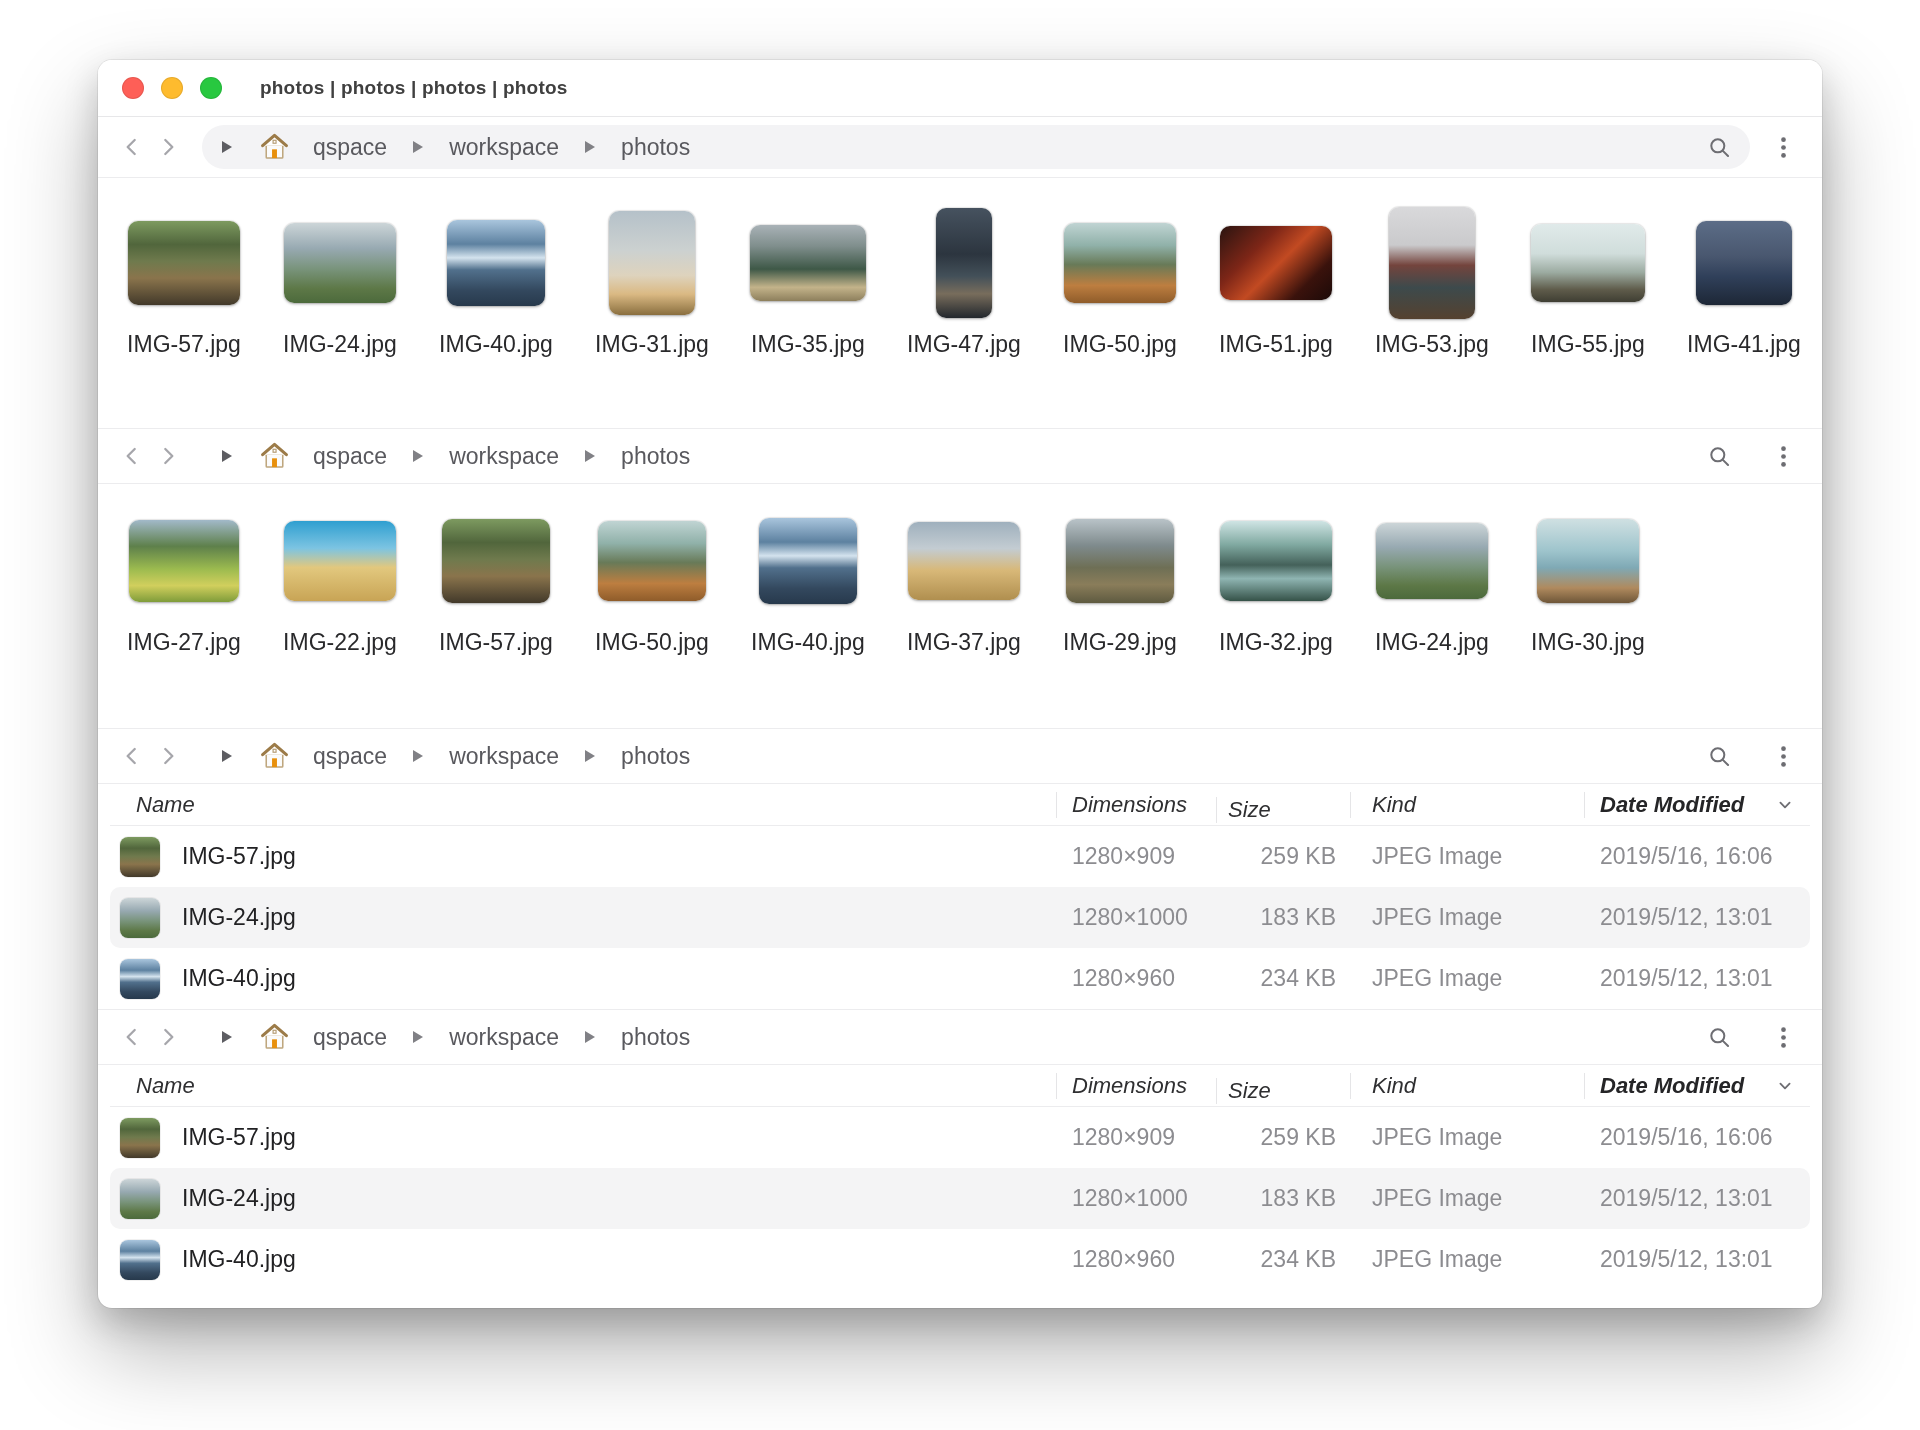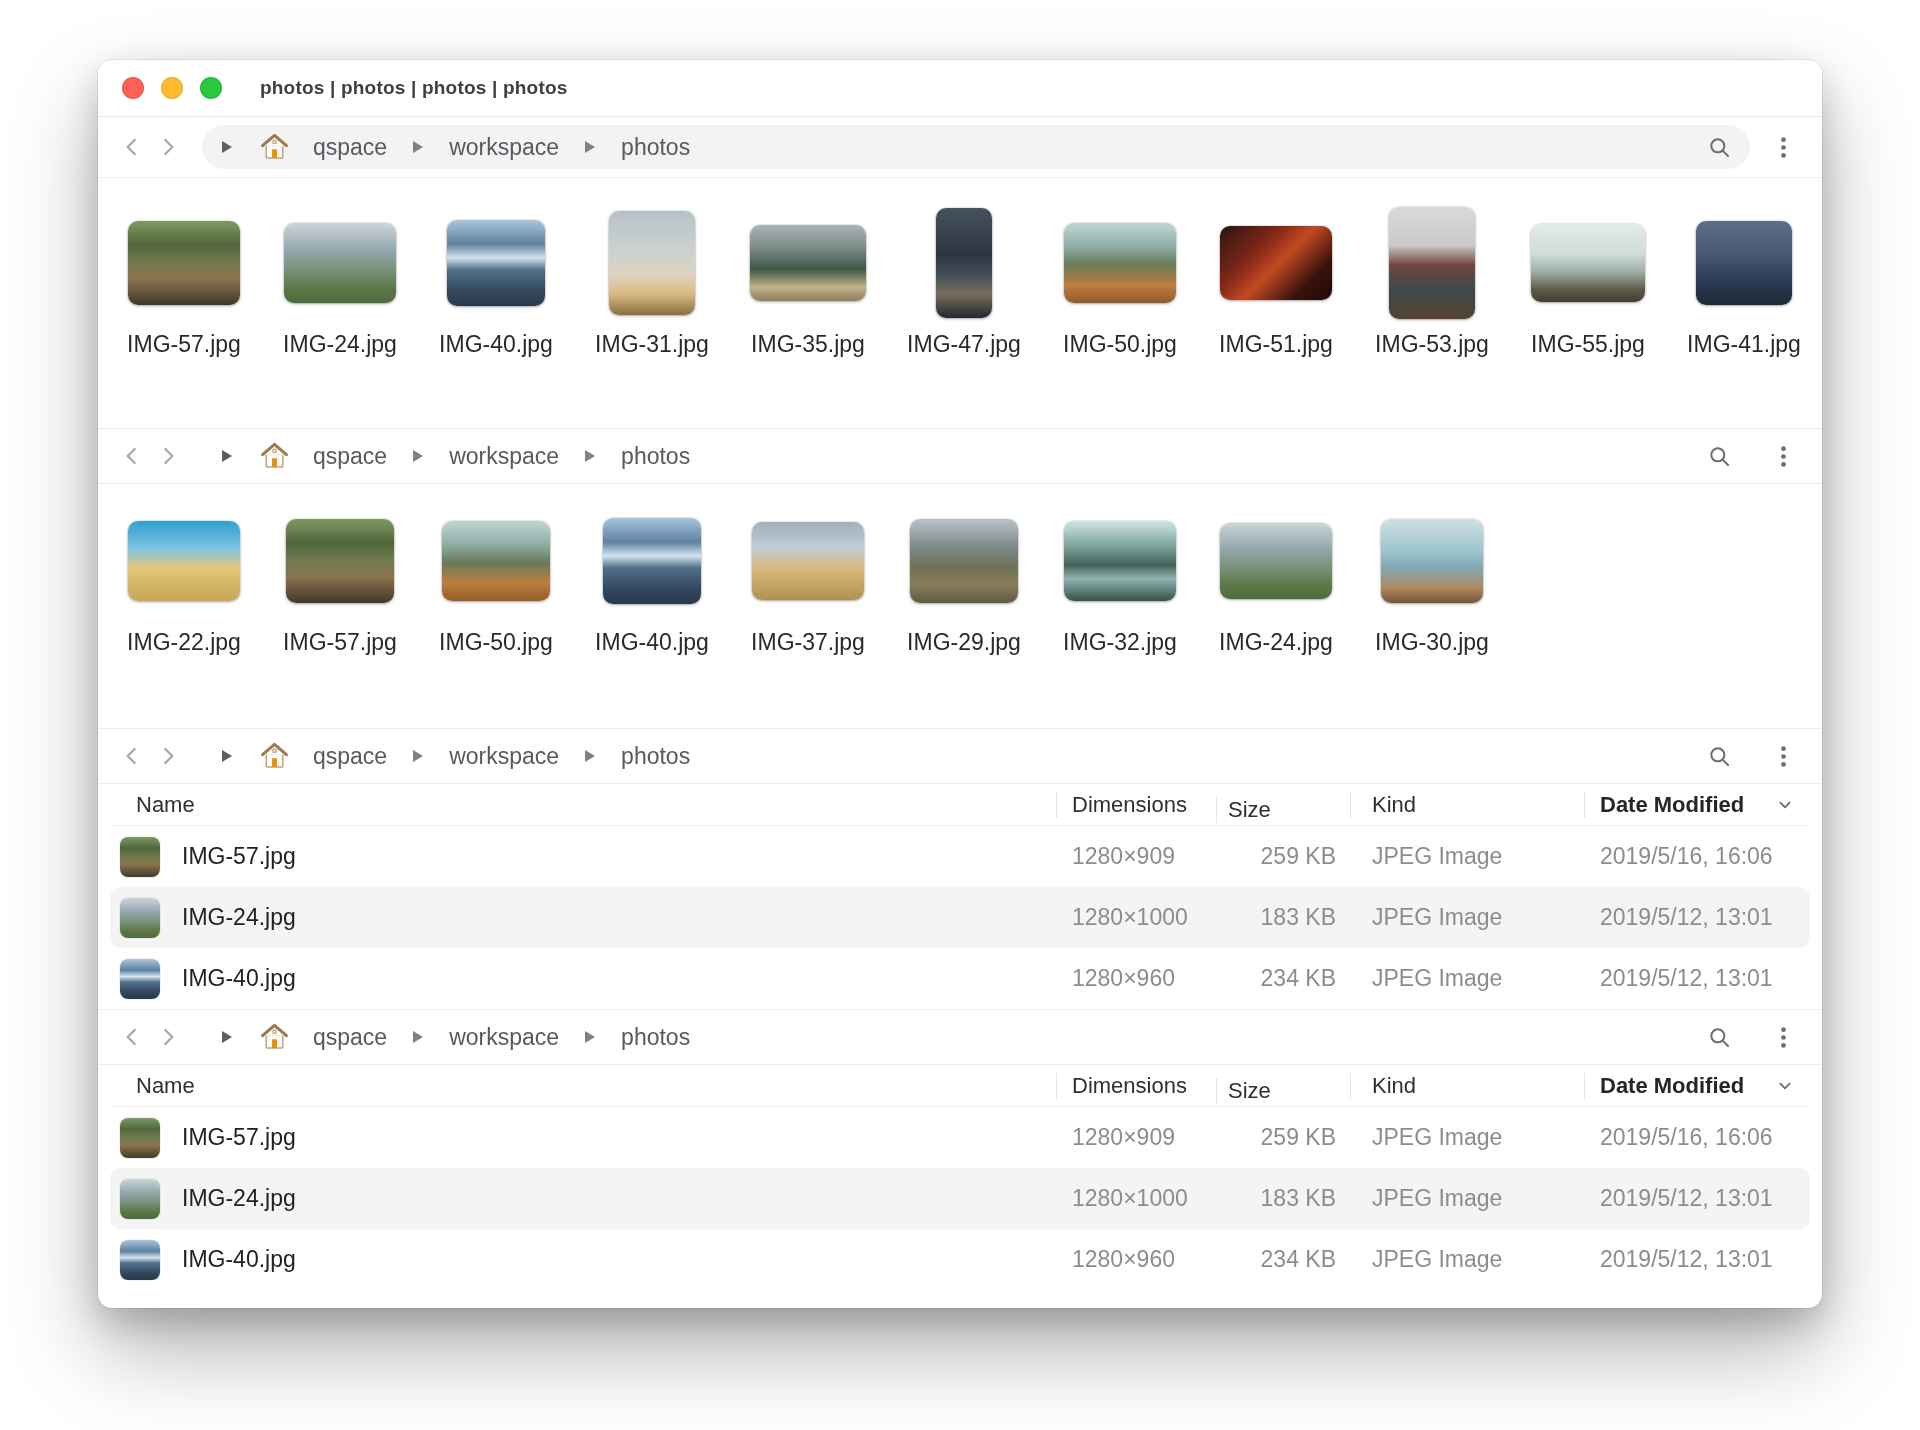--- a/index.html
+++ b/index.html
@@ -53,21 +53,21 @@
 
   
   .listpane { background:#fff; padding:0 12px; }
   .listheader { height:42px; display:flex; align-items:center; padding:0 10px; font-size:22px; color:#2f2f31; border-bottom:1px solid #ececee; }
   .c-name { flex:1 1 auto; display:flex; align-items:center; min-width:0; }
   .c-dim  { width:160px; padding-left:16px; flex:0 0 auto; }
   .c-size { width:134px; padding-right:14px; text-align:right; flex:0 0 auto; }
   .c-kind { width:234px; padding-left:22px; flex:0 0 auto; }
   .c-mod  { width:216px; padding-left:16px; display:flex; align-items:center; flex:0 0 auto; }
   .hname { padding-left:16px; }
-  .listheader > div { position:relative; height:42px; display:flex; align-items:center; }
+  .listheader > div { position:relative; height:42px; display:flex; align-items:center;font-style:italic; }
   .listheader > .c-size { justify-content:flex-start; text-align:right; padding-left:12px; padding-right:0;margin-top:10px; }
   .listheader > div:not(.c-name)::before { content:""; position:absolute; left:0; top:8px; bottom:8px; width:1px; background:#e5e5e7; }
   .hmod-label { font-weight:bold; color:#252527; }
   .sortchev { margin-left:auto; margin-right:4px; width:22px; height:22px; }
   .sortchev path { fill:none; stroke:#6d6d72; stroke-width:2; stroke-linecap:round; stroke-linejoin:round; }
 
   .rows { padding-bottom:0; }
   .row { height:61px; display:flex; align-items:center; padding:0 10px; border-radius:10px; font-size:23px; color:#8c8c90; }
   .row.alt { background:#f4f4f5; }
   .rthumb { width:40px; height:40px; border-radius:8px; flex:0 0 auto; box-shadow:0 0 0 1px rgba(0,0,0,.06); margin-right:22px; }
@@ -267,20 +267,26 @@
     <span class="iconbtn more">
       <svg viewBox="0 0 24 24">
         <circle cx="12" cy="5" r="2.1" fill="#6d6d72"></circle>
         <circle cx="12" cy="12" r="2.1" fill="#6d6d72"></circle>
         <circle cx="12" cy="19" r="2.1" fill="#6d6d72"></circle>
       </svg>
     </span>
   </div>
 
     <div class="grid g2">
+  <div class="cell">
+    <div class="thumbbox">
+      <div class="thumb ph-t27" style="width: 110px; height: 82px;"></div>
+    </div>
+    <div class="glabel">IMG-27.jpg</div>
+  </div>
 
   <div class="cell">
     <div class="thumbbox">
       <div class="thumb ph-t22" style="width: 112px; height: 80px;"></div>
     </div>
     <div class="glabel">IMG-22.jpg</div>
   </div>
 
 
   <div class="cell">

